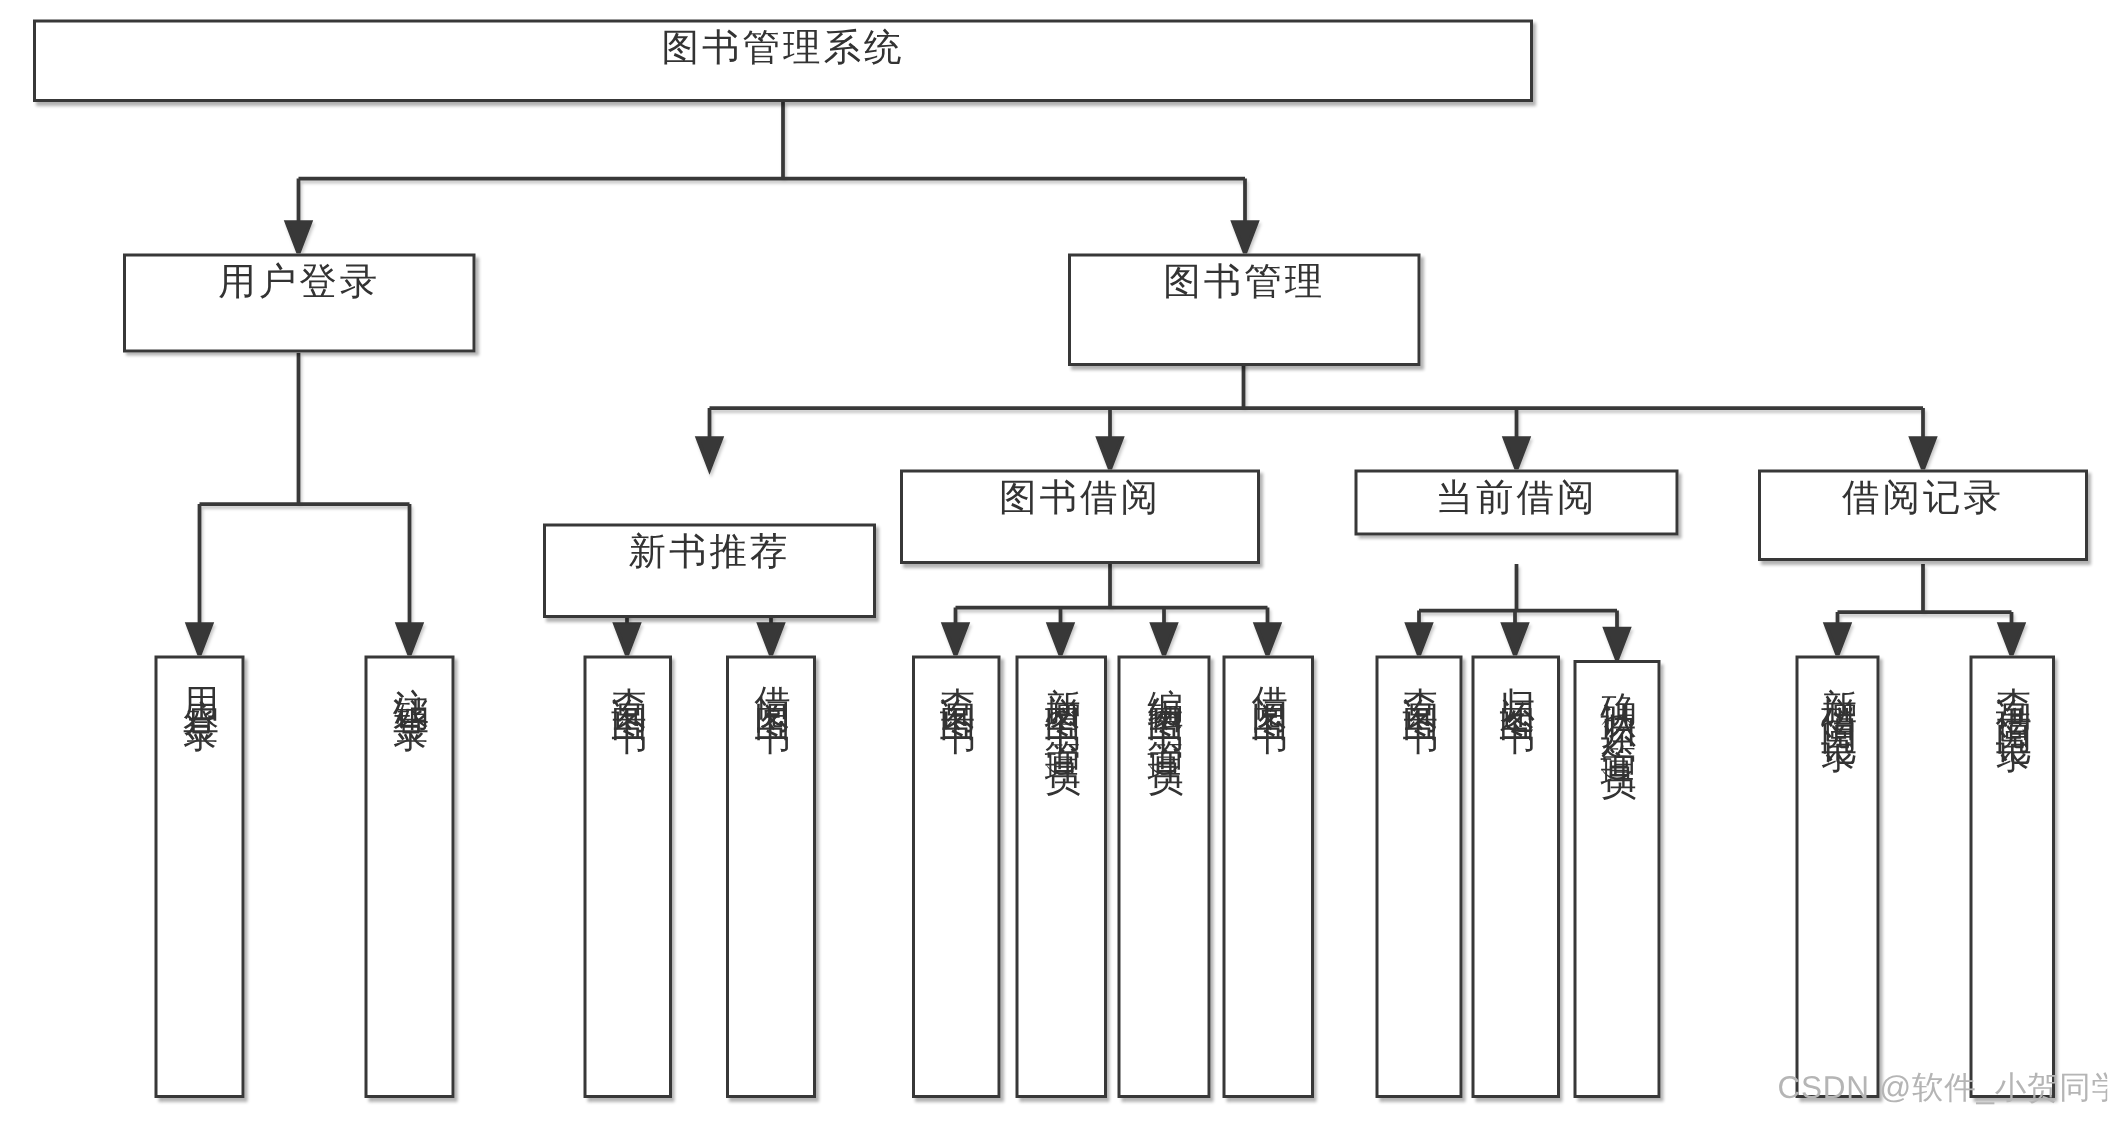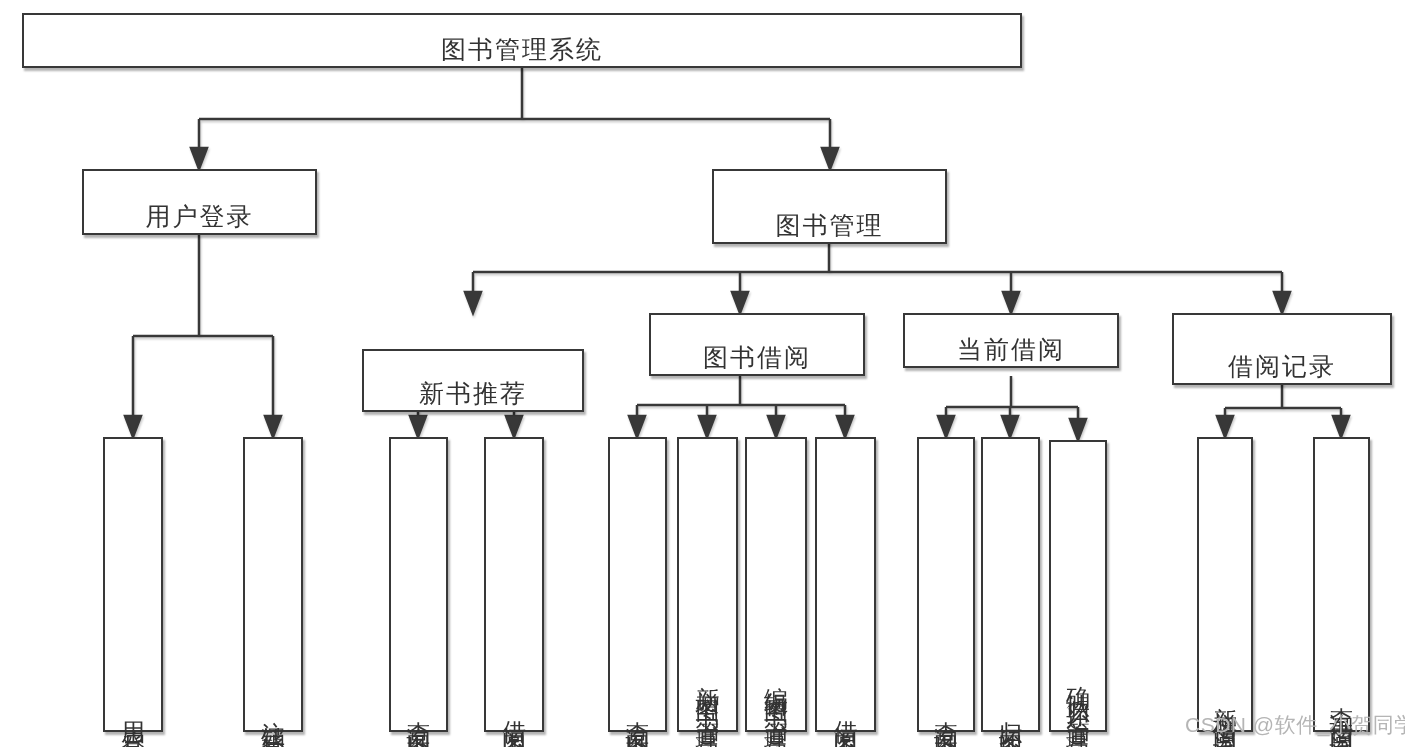--- a/index.html
+++ b/index.html
@@ -17,21 +17,21 @@
     z-index: 1;
     filter: drop-shadow(1.5px 2px 1px rgba(0,0,0,0.22));
   }
   .box {
     position: absolute;
     box-sizing: border-box;
     background: #ffffff;
     border: 2.5px solid #383838;
     box-shadow: 2px 2.5px 2px rgba(0,0,0,0.30);
     display: flex;
-    align-items: flex-end;
+    align-items: flex-start;
     justify-content: center;
     color: #333333;
     z-index: 2;
   }
   .h-label {
     font-size: 25px;
     letter-spacing: 2px;
     white-space: nowrap;
   }
   .v-label {
@@ -40,23 +40,23 @@
     font-size: 24px;
     line-height: 1.25;
     letter-spacing: 7px;
     white-space: nowrap;
   }
   
   .n-root   { left: 22px;   top: 13px;  width: 1000px; height: 55px; }
   .n-login  { left: 82px;   top: 169px; width: 235px;  height: 66px; }
   .n-mgmt   { left: 712px;  top: 169px; width: 235px;  height: 75px; }
   .n-g0     { left: 362px;  top: 313px; width: 222px;  height: 63px; margin-top: 36px; }
-  .n-g1     { left: 649px;  top: 313px; width: 216px;  height: 63px; }
-  .n-g2     { left: 903px;  top: 313px; width: 216px;  height: 55px; }
-  .n-g3     { left: 1172px; top: 313px; width: 220px;  height: 72px; }
+  .n-g1     { left: 600px;  top: 313px; width: 240px;  height: 63px; }
+  .n-g2     { left: 903px;  top: 313px; width: 216px;  height: 44px; }
+  .n-g3     { left: 1172px; top: 313px; width: 220px;  height: 61px; }
   .lf-0-0 { left: 103px;  top: 437px; width: 60px; height: 295px; }
   .lf-0-1 { left: 243px;  top: 437px; width: 60px; height: 295px; }
   .lf-1-0 { left: 389px;  top: 437px; width: 59px; height: 295px; }
   .lf-1-1 { left: 484px;  top: 437px; width: 60px; height: 295px; }
   .lf-2-0 { left: 608px;  top: 437px; width: 59px; height: 295px; }
   .lf-2-1 { left: 677px;  top: 437px; width: 61px; height: 295px; }
   .lf-2-2 { left: 745px;  top: 437px; width: 62px; height: 295px; }
   .lf-2-3 { left: 815px;  top: 437px; width: 61px; height: 295px; }
   .lf-3-0 { left: 917px;  top: 437px; width: 58px; height: 295px; }
   .lf-3-1 { left: 981px;  top: 437px; width: 59px; height: 295px; }

